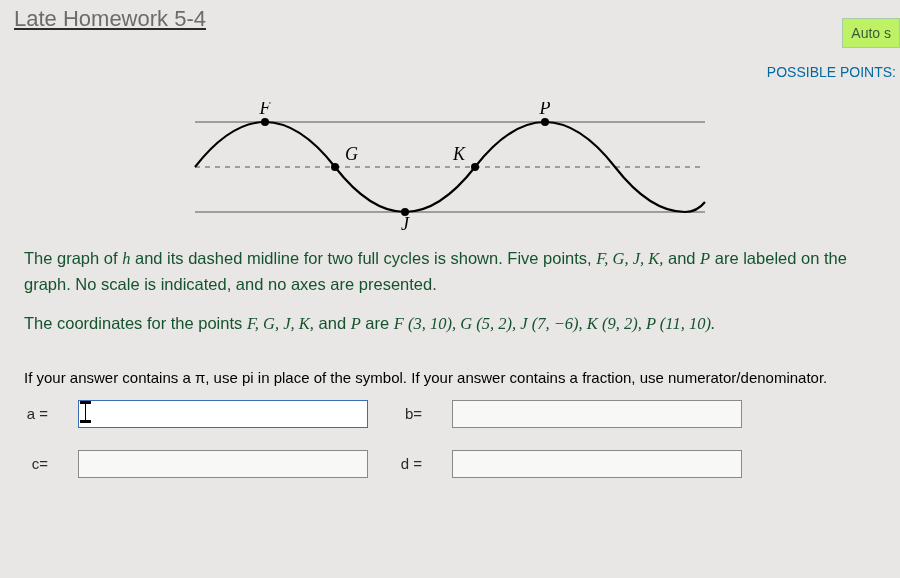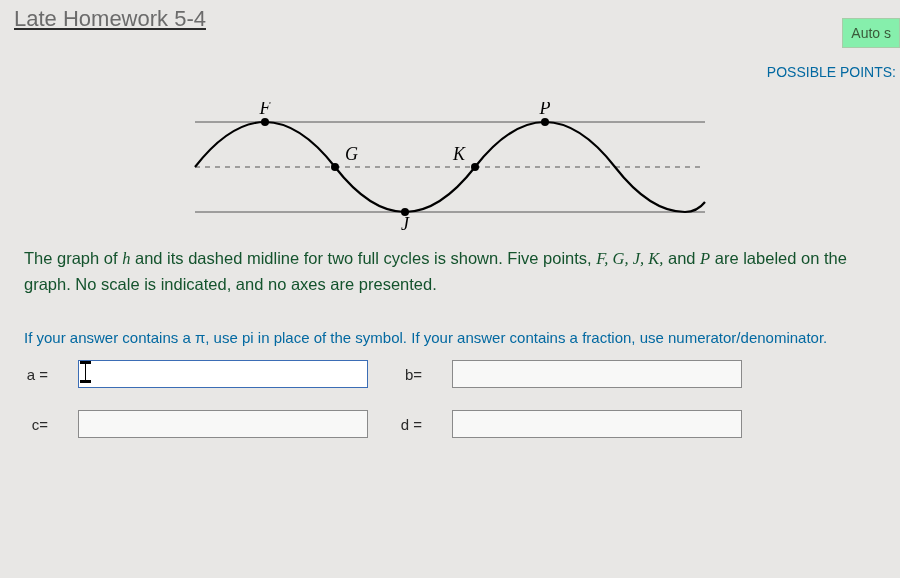--- a/index.html
+++ b/index.html
@@ -18,21 +18,21 @@
   }
   .title {
     font-size: 22px;
     font-weight: 400;
     color: #6b6b6b;
   }
   .auto-btn {
     position: absolute;
     top: 18px;
     right: 0;
-    background: #86efac;
+    background: #bef264;
     border: 1px solid #a8cca8;
     padding: 6px 8px;
     font-size: 14px;
     color: #3a5a3a;
   }
   .points {
     position: absolute;
     top: 64px;
     right: 4px;
     font-size: 14px;
@@ -49,21 +49,21 @@
     padding: 10px 24px 0 24px;
     font-size: 16.5px;
     line-height: 1.55;
     color: #14532d;
   }
   .question-body p { margin-bottom: 14px; }
   .ital { font-style: italic; font-family: "Times New Roman", serif; }
   .hint {
     padding: 18px 24px 6px 24px;
     font-size: 15px;
-    color: #0369a1;
+    color: #000000;
   }
   .answers {
     padding: 8px 24px;
     display: grid;
     grid-template-columns: auto 290px auto 290px;
     row-gap: 22px;
     column-gap: 30px;
     align-items: center;
     width: fit-content;
   }
@@ -141,20 +141,23 @@
     <text x="220" y="128" text-anchor="middle" font-style="italic" font-family="serif" font-size="18">J</text>
     <text x="280" y="58" text-anchor="end" font-style="italic" font-family="serif" font-size="18">K</text>
     <text x="360" y="12" text-anchor="middle" font-style="italic" font-family="serif" font-size="18">P</text>
   </svg>
 </div>
 
 <div class="question-body">
   <p>
     <span>The graph of </span><span class="ital">h</span><span> and its dashed midline for two full cycles is shown. Five points, </span><span class="ital">F, G, J, K,</span><span> and </span><span class="ital">P</span><span> are labeled on the graph. No scale is indicated, and no axes are presented.</span>
   </p>
+  <p>
+    <span>The coordinates for the points </span><span class="ital">F, G, J, K,</span><span> and </span><span class="ital">P</span><span> are </span><span class="ital">F (3, 10),  G (5, 2),  J (7, −6),  K (9, 2),  P (11, 10).</span>
+  </p>
 </div>
 
 <div class="hint">If your answer contains a π, use pi in place of the symbol. If your answer contains a fraction, use numerator/denominator.</div>
 
 <div class="answers">
   <div class="ans-label">a =</div>
   <div class="ans-input focused">
     <span class="cursor">
       <span class="cursor-caret" style="top:-2px"></span>
       <span class="cursor-caret" style="bottom:-2px"></span>

